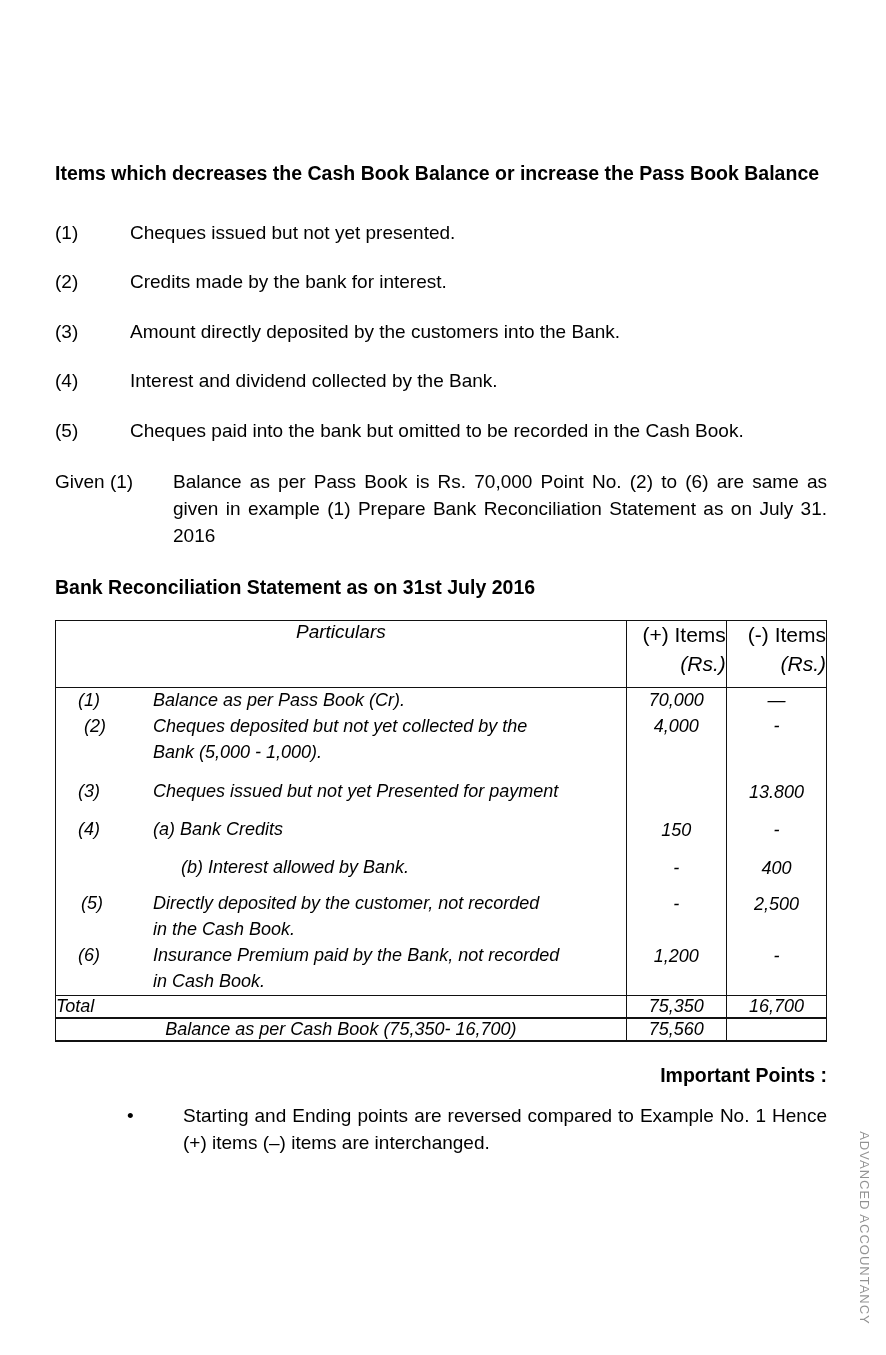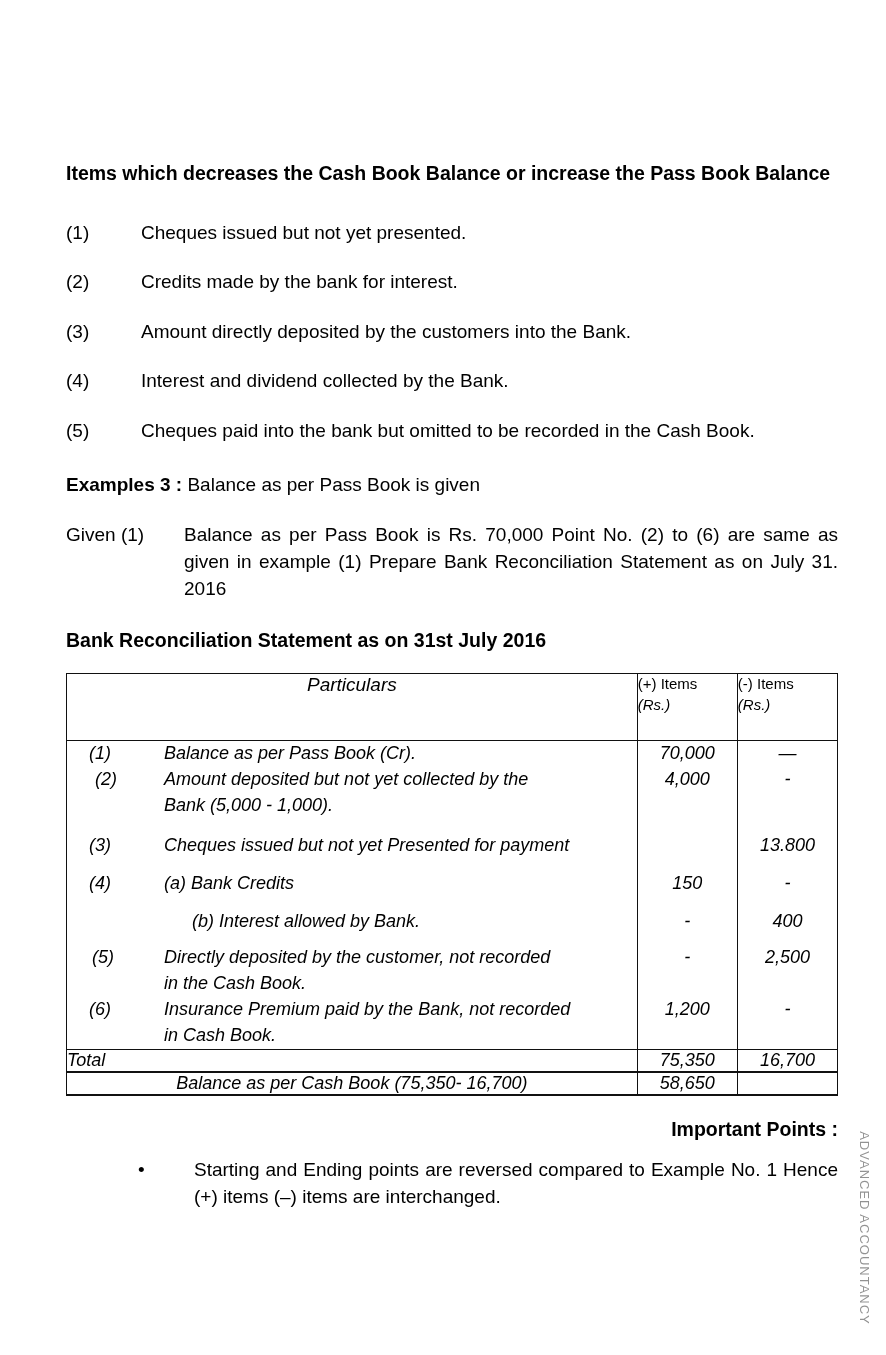--- a/index.html
+++ b/index.html
@@ -9,21 +9,21 @@
     height: 1355px;
     background: #ffffff;
     font-family: "Liberation Sans", sans-serif;
     color: #000000;
     position: relative;
     overflow: hidden;
   }
 
   .page {
     position: absolute;
-    left: 66px;
+    left: 55px;
     top: 0;
     width: 772px;
   }
 
   
   .section-head {
     font-size: 19.5px;
     font-weight: bold;
     line-height: 1.42;
     text-align: justify;
@@ -98,22 +98,22 @@
   .col-minus { width: 100px; }
 
   .hdr-part {
     text-align: center;
     font-style: italic;
     font-size: 19px;
     height: 67px;
     padding-top: 7px;
   }
   .hdr-num {
-    text-align: left;
-    font-size: 15px;
+    text-align: right;
+    font-size: 21px;
     padding-top: 7px;
     line-height: 1.38;
   }
   .hdr-num .rs { font-style: italic; display: block; }
 
   
   .body-part { padding: 10px 0 8px 0; }
   .body-num  { padding: 10px 10px 8px 0; text-align: center; }
 
   .row-line {
@@ -233,23 +233,20 @@
   </div>
   <div class="num-item nojustify">
     <span class="marker">(4)</span>
     <span class="body">Interest and dividend collected by the Bank.</span>
   </div>
   <div class="num-item">
     <span class="marker">(5)</span>
     <span class="body">Cheques paid into the bank but omitted to be recorded in the Cash Book.</span>
   </div>
 
-  <div class="example-line">
-    <span class="lead">Examples 3 :</span><span> Balance as per Pass Book is given</span>
-  </div>
 
   <div class="given-row">
     <span class="marker">Given (1)</span>
     <span class="body">Balance as per Pass Book is Rs. 70,000 Point No. (2) to (6) are same as given in example (1) Prepare Bank Reconciliation Statement as on July 31. 2016</span>
   </div>
 
   <div class="stmt-title">Bank Reconciliation Statement as on 31st July 2016</div>
 
   <table class="brs-table">
     <colgroup>
@@ -274,21 +271,21 @@
       <tr>
         <td class="body-part">
 
           <div class="row-line ind-a">
             <span class="rl-num">(1)</span>
             <span class="rl-txt">Balance as per Pass Book (Cr).</span>
           </div>
 
           <div class="row-line ind-b">
             <span class="rl-num">(2)</span>
-            <span class="rl-txt">Amount deposited but not yet collected by the</span>
+            <span class="rl-txt">Cheques deposited but not yet collected by the</span>
           </div>
           <div class="cont">Bank (5,000 - 1,000).</div>
 
           <div class="row-line ind-a" style="margin-top:14px;">
             <span class="rl-num">(3)</span>
             <span class="rl-txt">Cheques issued but not yet Presented for payment</span>
           </div>
 
           <div class="row-line ind-a" style="margin-top:12px;">
             <span class="rl-num">(4)</span>
@@ -336,21 +333,21 @@
       </tr>
 
       <tr>
         <td class="total-label td-noborder-top">Total</td>
         <td class="total-num">75,350</td>
         <td class="total-num">16,700</td>
       </tr>
 
       <tr class="last-row">
         <td class="balance-label">Balance as per Cash Book (75,350- 16,700)</td>
-        <td class="balance-num">58,650</td>
+        <td class="balance-num">75,560</td>
         <td class="balance-num"></td>
       </tr>
     </tbody>
   </table>
 
   <div class="imp-head">Important Points :</div>
   <div class="bullet-row">
     <span class="bullet">•</span>
     <span class="btext">Starting and Ending points are reversed compared to Example No. 1 Hence (+) items (–) items are interchanged.</span>
   </div>

